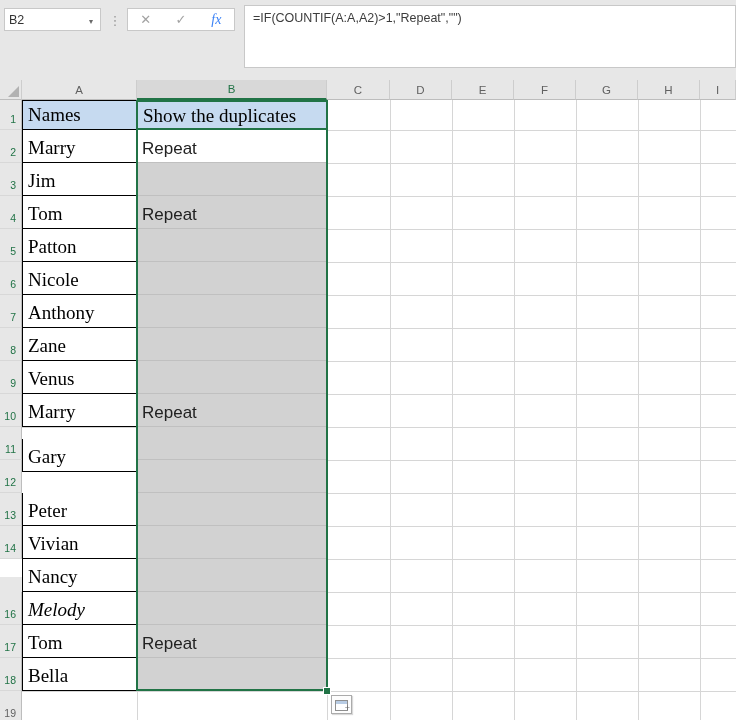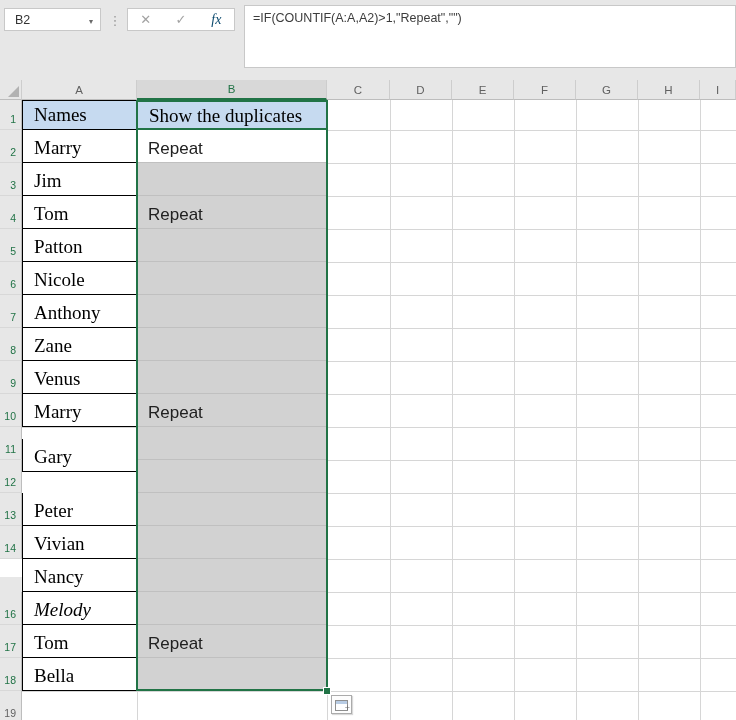--- a/index.html
+++ b/index.html
@@ -6,28 +6,28 @@
   body{
     width:736px;height:720px;overflow:hidden;position:relative;
     background:#ffffff;
     font-family:"Liberation Sans","DejaVu Sans",sans-serif;
   }
   .abs{position:absolute;box-sizing:border-box;}
 
   
   .topbar{left:0;top:0;width:736px;height:80px;background:#e7e7e7;}
   .namebox{left:4px;top:8px;width:97px;height:23px;background:#fff;border:1px solid #c8c8c8;
-           display:flex;align-items:center;padding-left:10px;font-size:12.5px;color:#333;}
+           display:flex;align-items:center;padding-left:4px;font-size:12.5px;color:#333;}
   .namebox .arrow{position:absolute;right:7px;top:8px;font-size:8px;color:#696969;}
   .dots{left:108px;top:10px;width:14px;height:20px;color:#9a9a9a;font-size:13px;
         display:flex;align-items:center;justify-content:center;}
   .btngroup{left:127px;top:8px;width:108px;height:23px;background:#fff;border:1px solid #c8c8c8;
             display:flex;align-items:center;justify-content:space-around;}
   .btngroup .fbtn{width:30px;text-align:center;color:#a2a2a2;font-size:13px;cursor:default;}
-  .btngroup .fx{color:#0c4a6e;font-style:italic;font-family:"Liberation Serif","DejaVu Serif",serif;font-size:14px;}
+  .btngroup .fx{color:#3b82f6;font-style:italic;font-family:"Liberation Serif","DejaVu Serif",serif;font-size:14px;}
   .formulabar{left:244px;top:5px;width:492px;height:63px;background:#fff;border:1px solid #c8c8c8;
               padding:5px 8px;font-size:12.5px;color:#3c3c3c;white-space:nowrap;overflow:hidden;}
 
   
   .colheadrow{left:0;top:80px;width:736px;height:20px;background:#e7e7e7;}
   .cornercell{left:0;top:80px;width:22px;height:20px;background:#e7e7e7;
               border-right:1px solid #cdcdcd;border-bottom:1px solid #bdbdbd;}
   .cornercell .tri{position:absolute;right:2px;bottom:2px;width:0;height:0;
                    border-bottom:11px solid #b2b2b2;border-left:11px solid transparent;}
   .colhead{top:80px;height:20px;background:#e7e7e7;color:#616161;font-size:11.5px;
@@ -40,21 +40,21 @@
            display:flex;align-items:flex-end;justify-content:flex-end;
            padding:0 5px 4px 0;border-bottom:1px solid #d8d8d8;border-right:1px solid #bdbdbd;}
   .rowhead.sel{color:#217346;}
   .rowhead.norm{color:#616161;}
 
   
   .vline{width:1px;background:#d6d6d6;}
   .hline{height:1px;background:#d6d6d6;}
 
   
-  .cell{display:flex;align-items:flex-end;padding:0 0 3px 11px;overflow:hidden;}
+  .cell{display:flex;align-items:flex-end;padding:0 0 3px 5px;overflow:hidden;}
   .cell.serif{font-family:"Liberation Serif","DejaVu Serif",serif;font-size:19px;color:#000;}
   .cell.sans{font-size:17px;color:#212121;}
   .cell.blue{background:#c6daf0;}
   .acell{border:1px solid #000;border-top:none;background:#fff;}
   .acell.first{border-top:1px solid #000;}
   .bhead{border:1px solid #000;border-bottom:none;}
   .bcell{background:#d2d2d2;border-bottom:1px solid #c0c0c0;}
   .bcell.active{background:#fff;}
   .bcell.last{border-bottom:none;}
 

